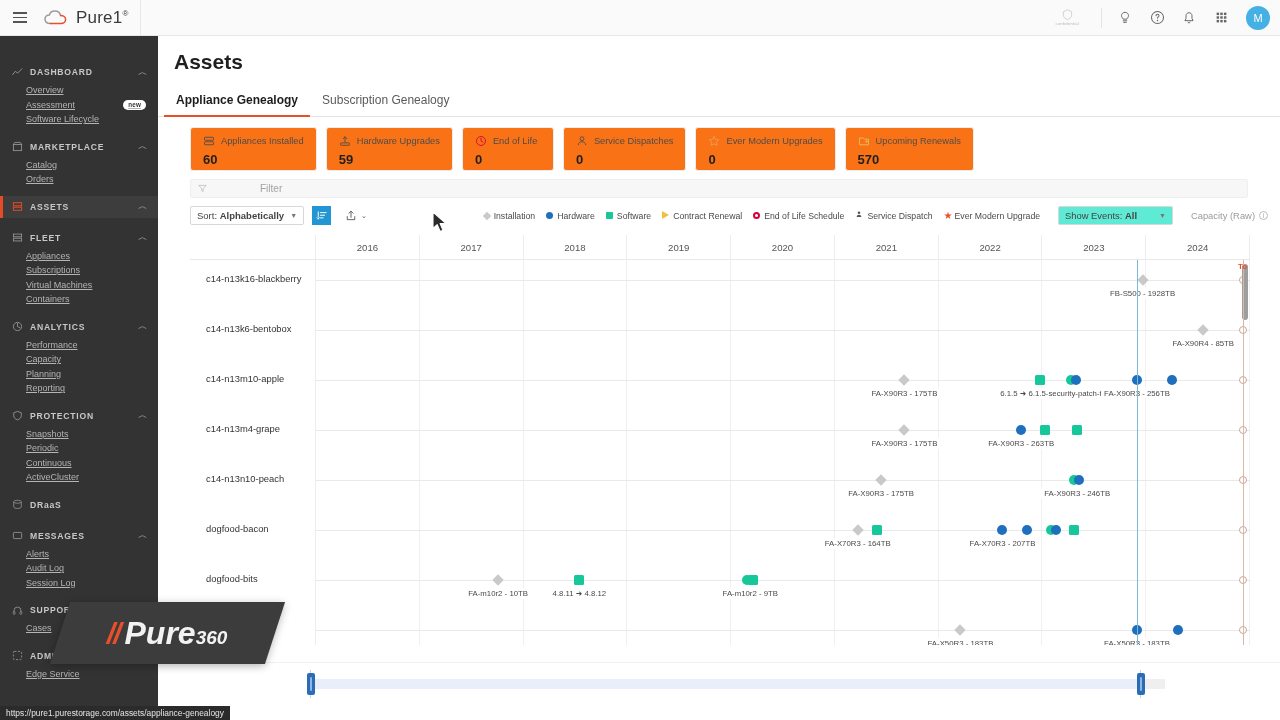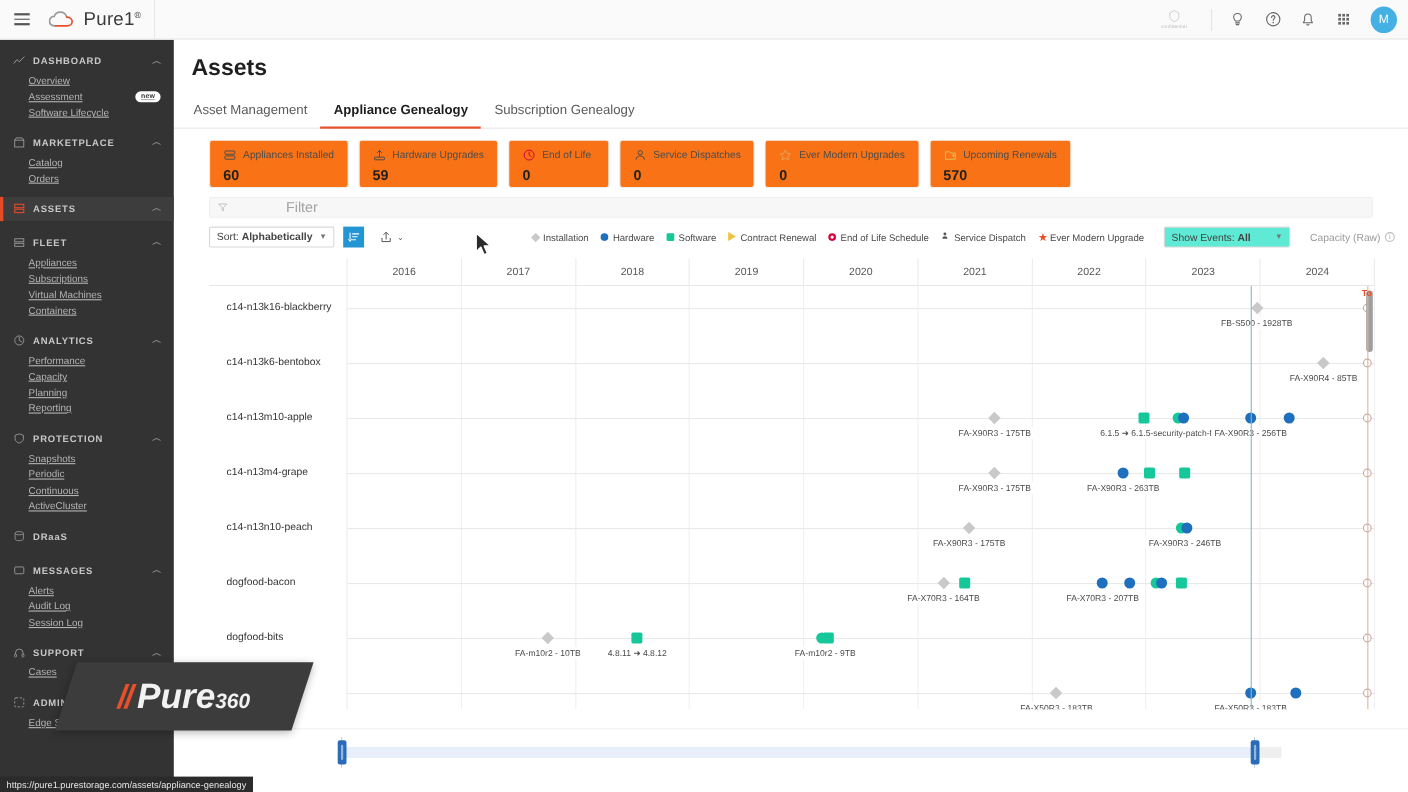--- a/index.html
+++ b/index.html
@@ -37,21 +37,21 @@
   .sep-v { width: 1px; height: 20px; background: #e3e3e3; margin: 0 6px; }
   .avatar {
     width: 24px; height: 24px; border-radius: 50%; background: #45b0e3;
     color: #fff; font-size: 11px; display: flex; align-items: center; justify-content: center;
     margin-left: 8px; cursor: pointer; font-weight: 500;
   }
 
   
   .sidebar {
     position: absolute; top: 36px; left: 0; width: 158px; height: 684px;
-    background: #333333; color: #bfbfbf; padding-top: 8px; overflow: hidden; z-index: 30;
+    background: #333333; color: #bfbfbf; padding-top: 25px; overflow: hidden; z-index: 30;
   }
   .nav-group {
     display: flex; align-items: center; height: 22px; padding: 0 10px 0 12px;
     font-size: 8.6px; letter-spacing: .75px; font-weight: 700; color: #c8c8c8; cursor: pointer;
     position: relative;
   }
   .nav-group.active { background: #3d3d3d; }
   .nav-group.active::before {
     content: ""; position: absolute; left: 0; top: 0; bottom: 0; width: 3px; background: #e44c27;
   }
@@ -102,21 +102,21 @@
     padding: 7px 12px 8px; min-width: 92px; height: 44px;
   }
   .card-head { display: flex; align-items: center; gap: 6px; color: #4c4c4c; font-size: 9.3px; white-space: nowrap; }
   .card-head .ci { width: 12px; height: 12px; display: flex; align-items: center; justify-content: center; }
   .card-val { font-size: 13px; font-weight: 700; color: #1f1f1f; margin-top: 5px; }
 
   .filterbar {
     margin: 8px 32px 0 32px; height: 19px; background: #f7f7f7; border: 1px solid #efefef;
     display: flex; align-items: center; padding: 0 7px; gap: 6px; border-radius: 2px;
   }
-  .filterbar .ftxt { color: #a2a2a2; font-size: 13px; padding-left: 47px; }
+  .filterbar .ftxt { color: #a2a2a2; font-size: 10px; padding-left: 47px; }
 
   .ctrlbar { display: flex; align-items: center; padding: 8px 12px 0 32px; gap: 8px; }
   .sortbox {
     display: flex; align-items: center; border: 1px solid #d8d8d8; border-radius: 2px;
     height: 19px; background: #fff; overflow: hidden;
   }
   .sortbox .slabel { font-size: 9.5px; padding: 0 6px; color: #444; white-space: nowrap; }
   .sortbox .slabel b { font-weight: 700; }
   .sortbox .caret { font-size: 7px; color: #777; padding-right: 6px; }
   .sortbtn {
@@ -464,21 +464,20 @@
   </div>
 </div>
 
 <div class="statusbar">https://pure1.purestorage.com/assets/appliance-genealogy</div>
 
 <div class="main">
 
   <div class="page-title">Assets</div>
 
   <div class="tabs" id="tabs-root">
-      <div class="tab"><span>Asset Management</span></div>
       <div class="tab active"><span>Appliance Genealogy</span></div>
       <div class="tab"><span>Subscription Genealogy</span></div>
     </div>
 
   <div class="cards" id="cards-root">
       <div class="card">
         <div class="card-head">
           <span class="ci">
             <svg width="12" height="12" viewBox="0 0 16 16">
               <rect x="2" y="3" width="12" height="4" rx=".8" fill="none" stroke="#4c4c4c" stroke-width="1.2"></rect>

